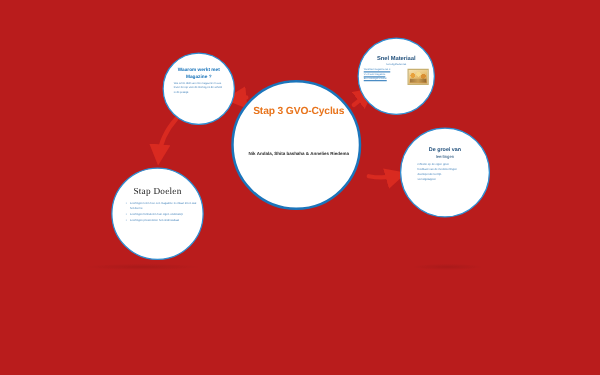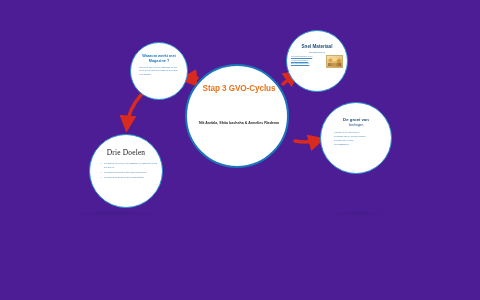--- a/index.html
+++ b/index.html
@@ -4,21 +4,21 @@
 <style>
   html, body {
     margin: 0;
     padding: 0;
     background: #ffffff;
   }
   #canvas {
     position: relative;
     width: 480px;
     height: 300px;
-    background: #4c1d95;
+    background: #b91c1c;
     overflow: hidden;
     font-family: "Liberation Sans", sans-serif;
   }
   .svg-layer {
     position: absolute;
     left: 0;
     top: 0;
     width: 480px;
     height: 300px;
   }
@@ -264,21 +264,21 @@
     <div class="main-title">Stap 3 GVO-Cyclus</div>
     <div class="main-sub">Nik Andala, Shita bashaha &amp; Annelies Riedema</div>
   </div>
 
   <div class="bubble" id="bubble-waarom">
     <div class="bub-head">Waarom werkt met Magazine ?</div>
     <div class="bub-body">Wat is het doel van een magazine en wat levert het op voor de leerling en de school in de praktijk.</div>
   </div>
 
   <div class="bubble" id="bubble-drie-doelen">
-    <div class="bub-head">Drie Doelen</div>
+    <div class="bub-head">Stap Doelen</div>
     <ul class="bullets">
       <li>Leerlingen leren hoe een magazine in elkaar zit en wat het doel is</li>
       <li>Leerlingen formuleren hun eigen onderwerp</li>
       <li>Leerlingen presenteren het eindresultaat</li>
     </ul>
   </div>
 
   <div class="bubble" id="bubble-snelmateriaal">
     <div class="bub-head">Snel Materiaal</div>
     <div class="bub-sub">benodigdheden les</div>

